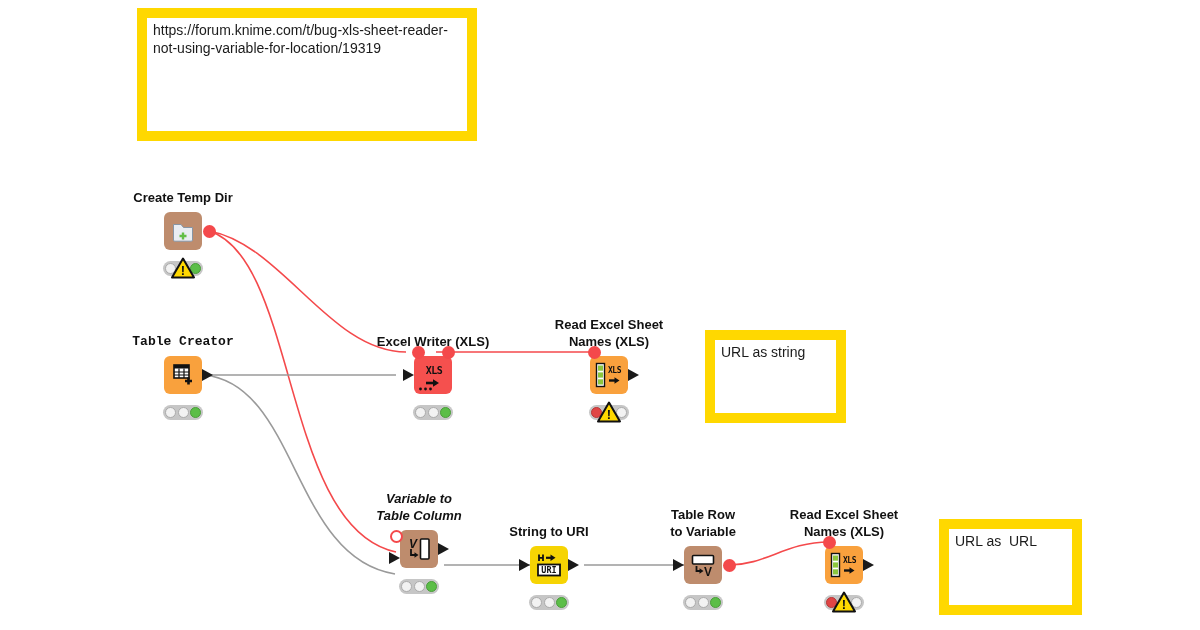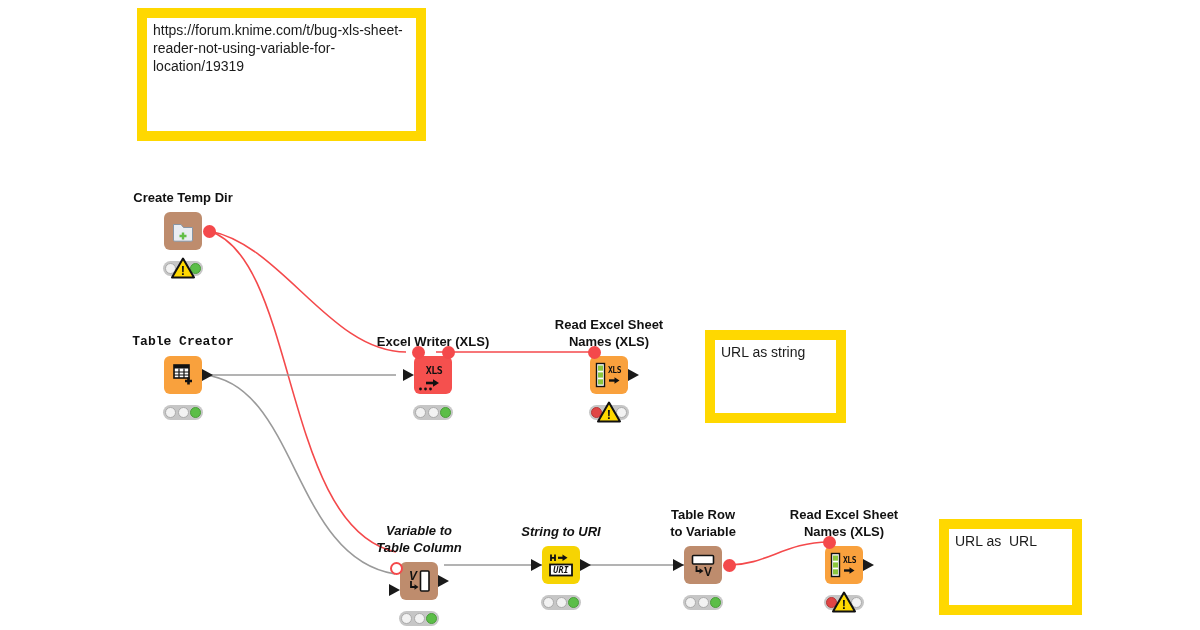--- a/index.html
+++ b/index.html
@@ -50,21 +50,21 @@
     <path class="wire-red" d="M 209 231 C 282 244, 330 352, 406 352"></path>
     <path class="wire-red" d="M 209 231 C 298 258, 282 528, 396 552"></path>
     <path class="wire-gray" d="M 204 375 L 396 375"></path>
     <path class="wire-gray" d="M 204 375 C 298 384, 292 558, 395 574"></path>
     <path class="wire-red" d="M 436 352 L 594 352"></path>
     <path class="wire-gray" d="M 444 565 L 542 565"></path>
     <path class="wire-gray" d="M 584 565 L 684 565"></path>
     <path class="wire-red" d="M 729 565 C 766 565, 786 542, 829 542"></path>
   </svg>
 
-  <div class="annotation" style="left:137px;top:8px;width:289px;height:133px;">https://forum.knime.com/t/bug-xls-sheet-reader-not-using-variable-for-location/19319</div>
+  <div class="annotation" style="left:137px;top:8px;width:340px;height:133px;">https://forum.knime.com/t/bug-xls-sheet-reader-not-using-variable-for-location/19319</div>
   <div class="annotation" style="left:939px;top:519px;width:143px;height:96px;">URL as  URL</div>
   <div class="annotation" style="left:705px;top:330px;width:141px;height:93px;">URL as string</div>
 
   <div class="node" style="left:164px;top:212px;">
     <div class="node-label">Create Temp Dir</div>
     <div class="node-box" style="background:#be8c6d;"></div>
     <svg class="node-icon" viewBox="0 0 38 38">
       <path d="M9.5 12.5 h7.5 l2.5 3 h9 v12.5 a1.2 1.2 0 0 1 -1.2 1.2 h-16.6 a1.2 1.2 0 0 1 -1.2 -1.2 z" fill="#eaedf2" stroke="#8795a5" stroke-width="1"></path>
       <path d="M19 20.5 v7 M15.5 24 h7" stroke="#63be45" stroke-width="2.4" fill="none"></path>
     </svg>
@@ -137,41 +137,41 @@
       <span class="tl red"></span>
         <span class="tl off"></span>
         <span class="tl off"></span>
       <svg class="warn" viewBox="0 0 26 24">
         <polygon points="13,2.5 24,21.5 2,21.5" fill="#ffd800" stroke="#111" stroke-width="2" stroke-linejoin="round"></polygon>
         <text x="13" y="19" text-anchor="middle" font-size="13" font-weight="bold" fill="#111">!</text>
       </svg>
     </div>
   </div>
 
-  <div class="node" style="left:400px;top:562px;font-style:italic;">
+  <div class="node" style="left:400px;top:530px;font-style:italic;">
     <div class="node-label">Variable to
 Table Column</div>
     <div class="node-box" style="background:#be8c6d;"></div>
     <svg class="node-icon" viewBox="0 0 38 38">
       <text x="13" y="17.5" text-anchor="middle" font-size="12" font-weight="bold" fill="#111">V</text>
       <path d="M11 19 v6 h4" stroke="#111" stroke-width="1.8" fill="none"></path>
       <polygon points="14.5,22.2 18.5,25 14.5,27.8" fill="#111"></polygon>
       <rect x="20.5" y="9" width="8.5" height="20" rx="1" fill="#fff" stroke="#111" stroke-width="1.6"></rect>
     </svg>
     <div class="port-circle hollow" style="left:-10.5px;top:-0.5px;"></div>
     <div class="tri" style="left:-11px;top:21.5px;"></div>
     <div class="tri" style="left:38px;top:12.5px;"></div>
     <div class="traffic">
       <span class="tl off"></span>
         <span class="tl off"></span>
         <span class="tl green"></span>
     </div>
   </div>
 
-  <div class="node" style="left:542px;top:546px;font-style:italic;">
+  <div class="node" style="left:530px;top:546px;">
     <div class="node-label">String to URI</div>
     <div class="node-box" style="background:#f6d403;"></div>
     <svg class="node-icon" viewBox="0 0 38 38">
       <path d="M9 8.5 v6.5 M13 8.5 v6.5 M9 11.8 h4" stroke="#111" stroke-width="1.8" fill="none"></path>
       <path d="M16 11.8 h5" stroke="#111" stroke-width="2.2"></path>
       <polygon points="20.5,8.6 25.5,11.8 20.5,15" fill="#111"></polygon>
       <rect x="8" y="18.5" width="22" height="11" fill="#fff" stroke="#111" stroke-width="1.8"></rect>
       <text x="19" y="27" text-anchor="middle" font-size="8.5" font-weight="bold" font-family="DejaVu Sans Mono, monospace" fill="#111">URI</text>
     </svg>
     <div class="tri" style="left:-11px;top:12.5px;"></div>

